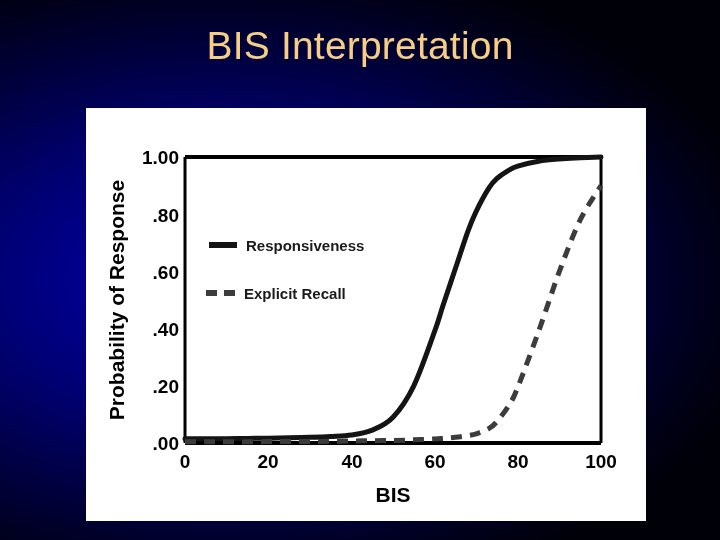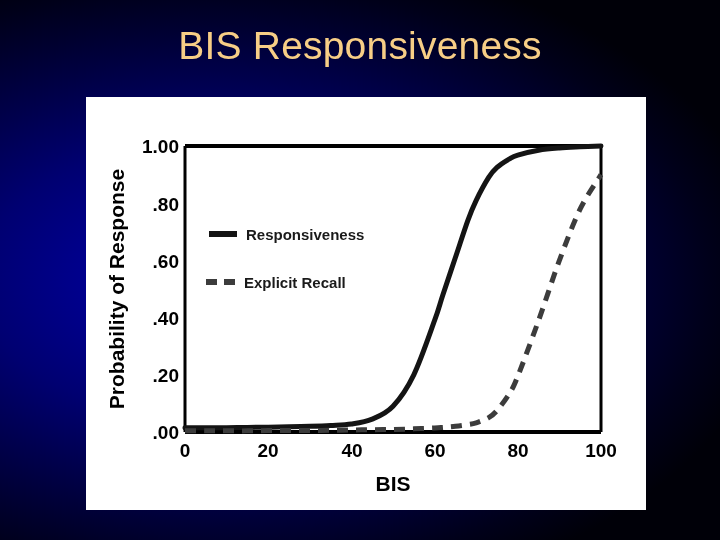--- a/index.html
+++ b/index.html
@@ -41,21 +41,21 @@
     font-weight: 400;
     letter-spacing: 0.2px;
     line-height: 1.05;
     font-family: "Liberation Sans", sans-serif;
     white-space: nowrap;
   }
 
   #chart-panel {
     position: absolute;
     left: 86px;
-    top: 97px;
+    top: 108px;
     width: 560px;
     height: 413px;
     background: #ffffff;
   }
 
   #chart-svg {
     display: block;
     width: 560px;
     height: 413px;
   }
@@ -77,21 +77,21 @@
     font-weight: bold;
     font-size: 15px;
     fill: #1a1a1a;
   }
 </style>
 </head>
 <body>
 
 <div id="slide">
 
-  <div id="slide-title">BIS Responsiveness</div>
+  <div id="slide-title">BIS Interpretation</div>
 
   <div id="chart-panel">
     <svg id="chart-svg" viewBox="0 0 560 413" xmlns="http://www.w3.org/2000/svg">
 
       <g>
         <line x1="99" y1="49" x2="515" y2="49" stroke="#000" stroke-width="4"></line>
         <line x1="99" y1="49" x2="99" y2="335" stroke="#000" stroke-width="3"></line>
         <line x1="515" y1="49" x2="515" y2="335" stroke="#000" stroke-width="3"></line>
         <line x1="99" y1="335" x2="515" y2="335" stroke="#000" stroke-width="4"></line>
       </g>

